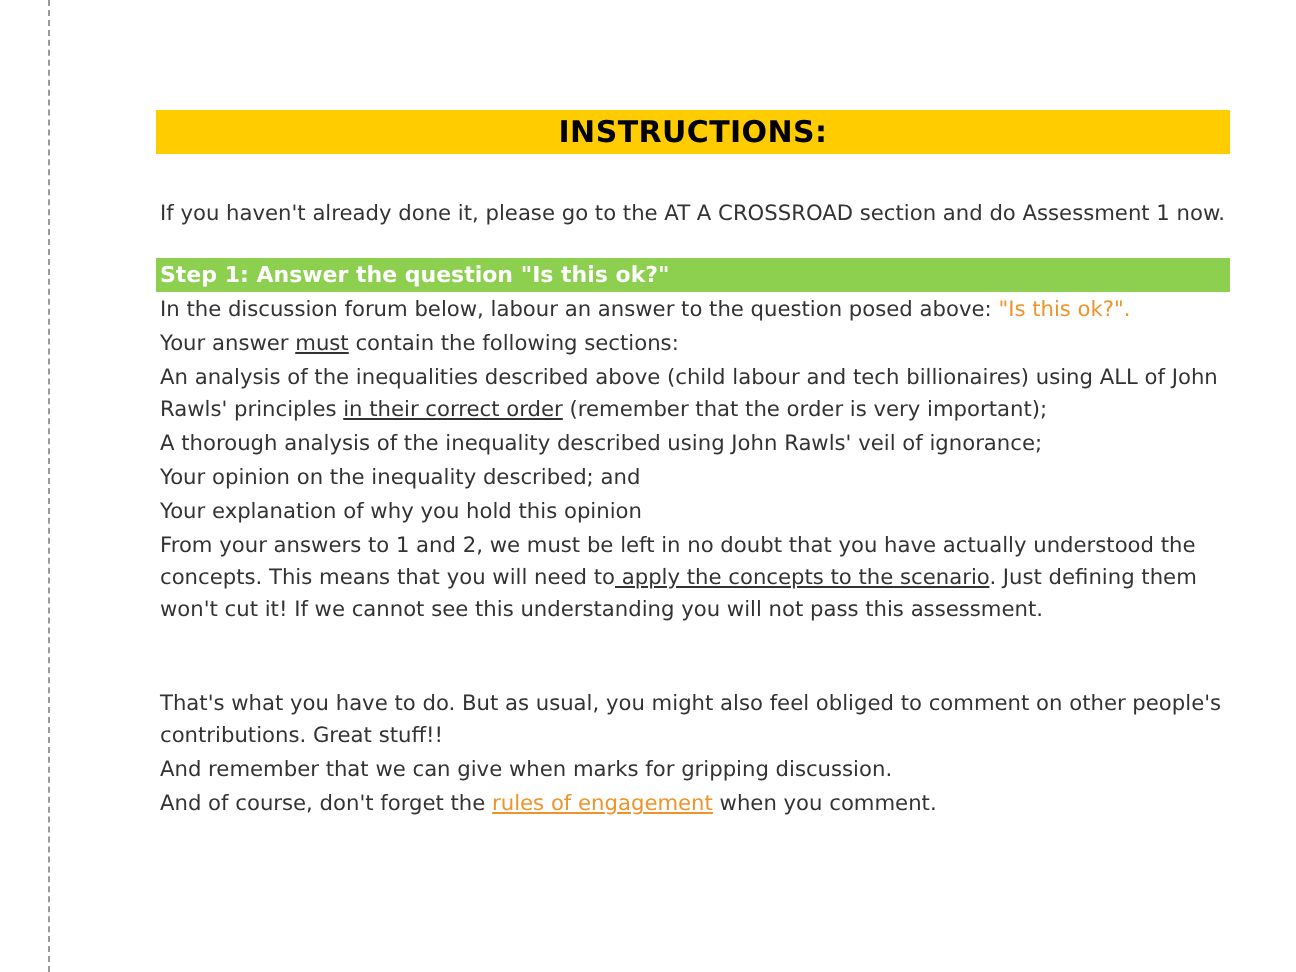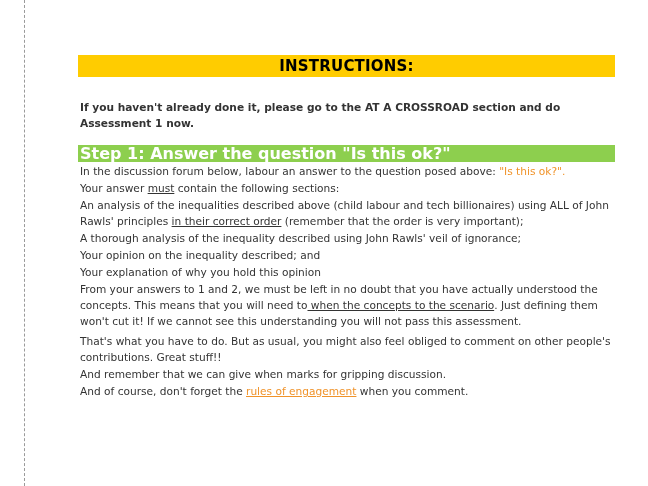--- a/index.html
+++ b/index.html
@@ -42,50 +42,49 @@
     line-height: 22px;
     color: #000000;
     letter-spacing: 0.2px;
   }
   .p {
     margin: 0;
     padding-left: 2px;
   }
   .intro {
     margin-top: 22px;
-    font-weight: bold;
   }
   .warning {
     margin-top: 2px;
     color: #e3001b;
     font-weight: bold;
     font-size: 10.6px;
   }
   .zero {
     color: #2e6fb5;
   }
   .step-bar {
     margin-top: 14px;
     background: #8dcf4e;
     color: #ffffff;
     font-weight: bold;
-    font-size: 16px;
+    font-size: 11px;
     height: 17px;
     line-height: 17px;
     padding-left: 2px;
   }
   .line { margin-top: 1px; }
   .orange { color: #f0932a; }
   .u { text-decoration: underline; text-align: center; }
   .link {
     color: #f0932a;
     text-decoration: underline;
     cursor: pointer;
   }
-  .gap { margin-top: 4px; }
+  .gap { margin-top: 31px; }
 </style>
 </head>
 <body>
 
 <div class="page">
   <div class="dashed-border"></div>
 
   <div class="content">
     <div class="instructions-bar">INSTRUCTIONS:</div>
 
@@ -97,19 +96,19 @@
     <p class="p line"><span>In the discussion forum below, labour an answer to the question posed above: </span><span class="orange">"Is this ok?".</span></p>
 
     <p class="p line"><span>Your answer </span><span class="u">must</span><span> contain the following sections:</span></p>
 
     <p class="p line"><span>An analysis of the inequalities described above (child labour and tech billionaires) using ALL of John Rawls' principles </span><span class="u">in their correct order</span><span> (remember that the order is very important);</span></p>
 
     <p class="p line">A thorough analysis of the inequality described using John Rawls' veil of ignorance;</p>
     <p class="p line">Your opinion on the inequality described; and</p>
     <p class="p line">Your explanation of why you hold this opinion</p>
 
-    <p class="p line"><span>From your answers to 1 and 2, we must be left in no doubt that you have actually understood the concepts. This means that you will need to</span><span class="u"> when the concepts to the scenario</span><span>. Just defining them won't cut it! If we cannot see this understanding you will not pass this assessment.</span></p>
+    <p class="p line"><span>From your answers to 1 and 2, we must be left in no doubt that you have actually understood the concepts. This means that you will need to</span><span class="u"> apply the concepts to the scenario</span><span>. Just defining them won't cut it! If we cannot see this understanding you will not pass this assessment.</span></p>
 
     <p class="p gap">That's what you have to do. But as usual, you might also feel obliged to comment on other people's contributions. Great stuff!!</p>
     <p class="p line">And remember that we can give when marks for gripping discussion.</p>
     <p class="p line"><span>And of course, don't forget the </span><a class="link">rules of engagement</a><span> when you comment.</span></p>
   </div>
 </div>
 
 </body></html>

